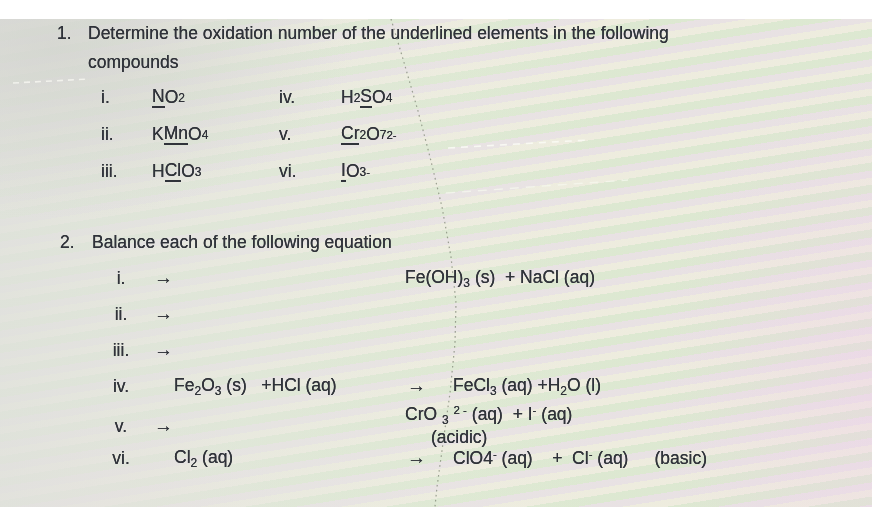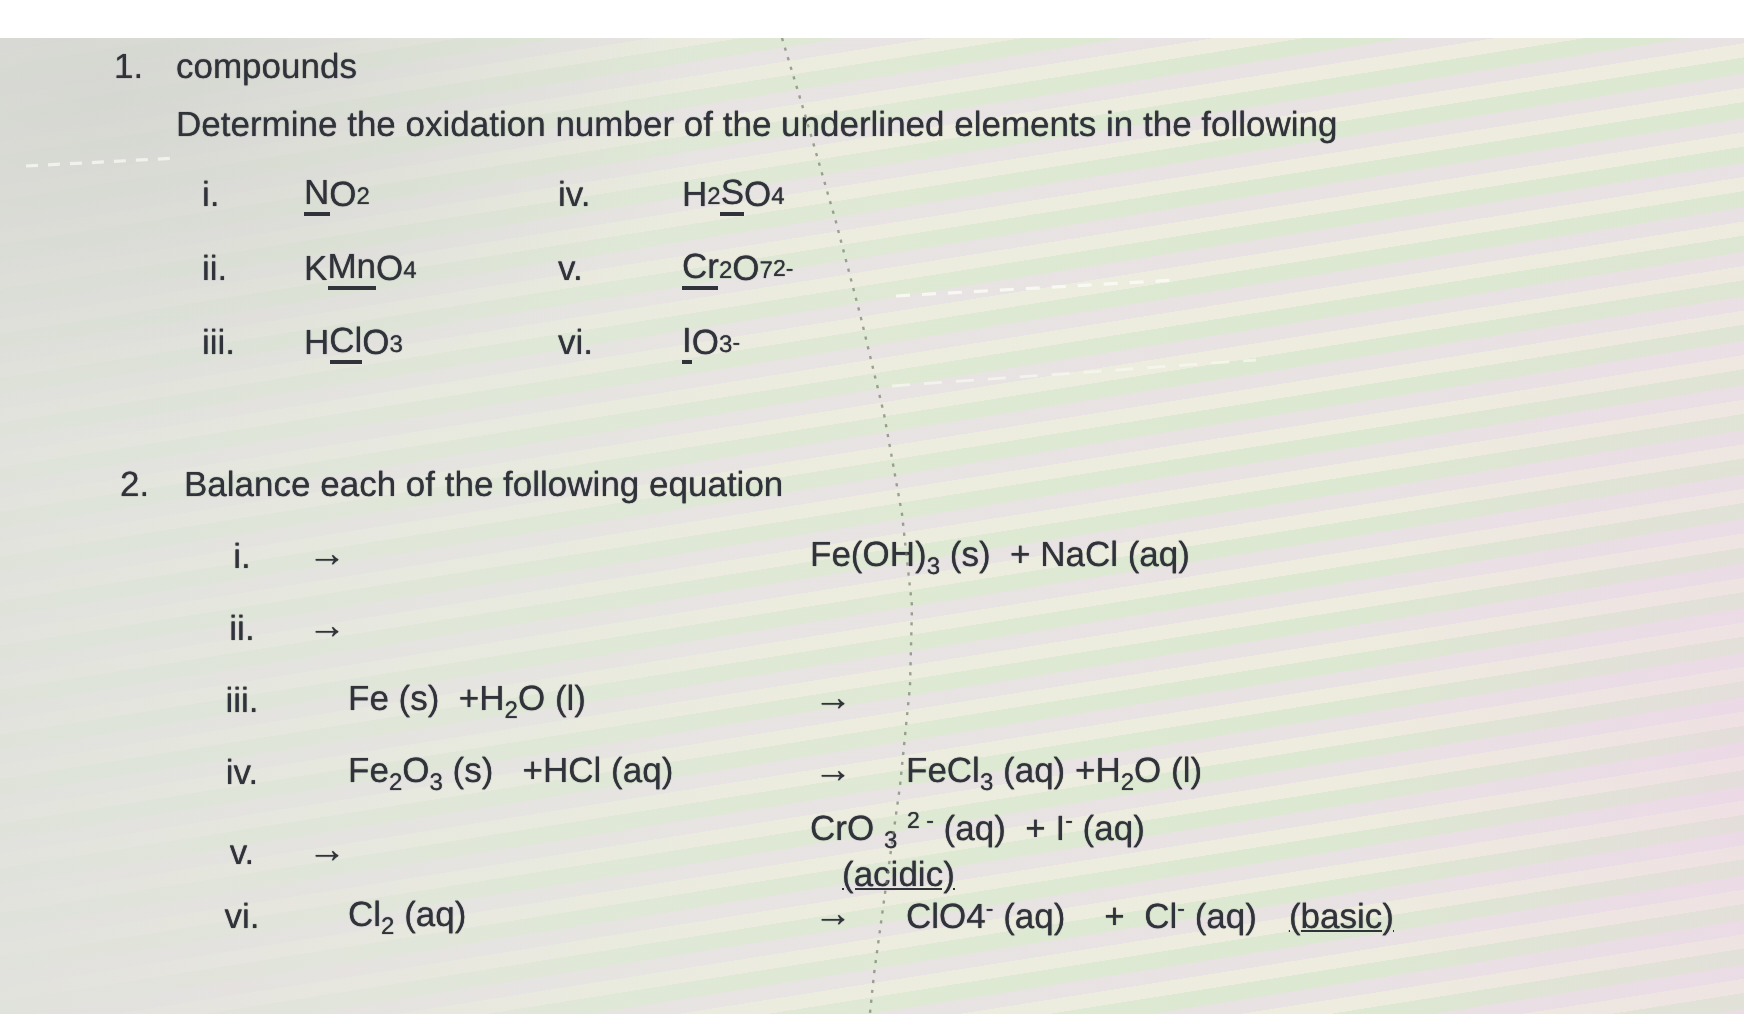--- a/index.html
+++ b/index.html
@@ -33,41 +33,41 @@
   .q1-cell{height:37px;display:flex;align-items:center;}
   .q2-rows{margin:3px 0 0 90px;font-size:17.5px;}
   .q2-row{display:grid;grid-template-columns:62px 253px 48px auto;height:36px;align-items:center;}
   .q2-roman{text-align:center;}
   .q2-lhs{padding-left:22px;}
   .q2-arrow{padding-left:2px;font-size:19px;}
   .formula{white-space:pre;}
   .sub{font-size:12px;vertical-align:-4px;}
   .sup{font-size:11.5px;vertical-align:6px;}
   .ul{display:inline-block;line-height:1.05;border-bottom:2px solid currentColor;}
-  .q2-note{margin-left:16px;white-space:pre;text-decoration:underline;}
+  .q2-note{margin-left:26px;white-space:pre;}
 </style>
 </head>
 <body>
 
 <div class="sheet">
 
   <svg class="crack-svg" width="872" height="507" viewBox="0 0 872 507">
     <polyline points="391,0 403,40 418,92 430,138 442,188 451,238 456,284 455,324 450,374 443,424 437,468 433,507" fill="none" stroke="#78806e" stroke-width="1.2" stroke-dasharray="1.6 3.4" opacity="0.7"></polyline>
     <path d="M448,129 L588,121" stroke="#fbfdf6" stroke-width="1.6" stroke-dasharray="7 6" opacity="0.8" fill="none"></path>
     <path d="M446,174 L628,161" stroke="#f6faf0" stroke-width="1.4" stroke-dasharray="9 7" opacity="0.7" fill="none"></path>
     <path d="M13,64 L89,60" stroke="#f4f4ee" stroke-width="1.6" stroke-dasharray="6 5" opacity="0.9" fill="none"></path>
     <path d="M180,497 L300,501" stroke="#eef1e6" stroke-width="1.3" stroke-dasharray="5 6" opacity="0.8" fill="none"></path>
   </svg>
 
   <div>
     <div class="q-head q1-head">
       <span class="qnum">1.</span>
       <div>
+        <div>Determine the oxidation number of the underlined elements in the following</div>
         <div>compounds</div>
-        <div>Determine the oxidation number of the underlined elements in the following</div>
       </div>
     </div>
 
     <div class="q1-items">
       <div class="q1-cell">i.</div>
       <div class="q1-cell formula"><span class="ul">N</span><span>O</span><span class="sub">2</span></div>
       <div class="q1-cell">iv.</div>
       <div class="q1-cell formula"><span>H</span><span class="sub">2</span><span class="ul">S</span><span>O</span><span class="sub">4</span></div>
 
       <div class="q1-cell">ii.</div>
@@ -96,21 +96,20 @@
         <div><span class="formula"><span>Fe(OH)</span><span class="sub">3</span><span> (s)  + NaCl (aq)</span></span><span class="q2-note"></span></div>
       </div>
 
       <div class="q2-row">
         <div class="q2-roman">ii.</div>
         <div class="q2-arrow">→</div>
       </div>
 
       <div class="q2-row">
         <div class="q2-roman">iii.</div>
-        <div class="q2-lhs formula"><span>Fe (s)  +H</span><span class="sub">2</span><span>O (l)</span></div>
         <div class="q2-arrow">→</div>
       </div>
 
       <div class="q2-row">
         <div class="q2-roman">iv.</div>
         <div class="q2-lhs formula"><span>Fe</span><span class="sub">2</span><span>O</span><span class="sub">3</span><span> (s)   +HCl (aq)</span></div>
         <div class="q2-arrow">→</div>
         <div><span class="formula"><span>FeCl</span><span class="sub">3</span><span> (aq) +H</span><span class="sub">2</span><span>O (l)</span></span><span class="q2-note"></span></div>
       </div>
 

